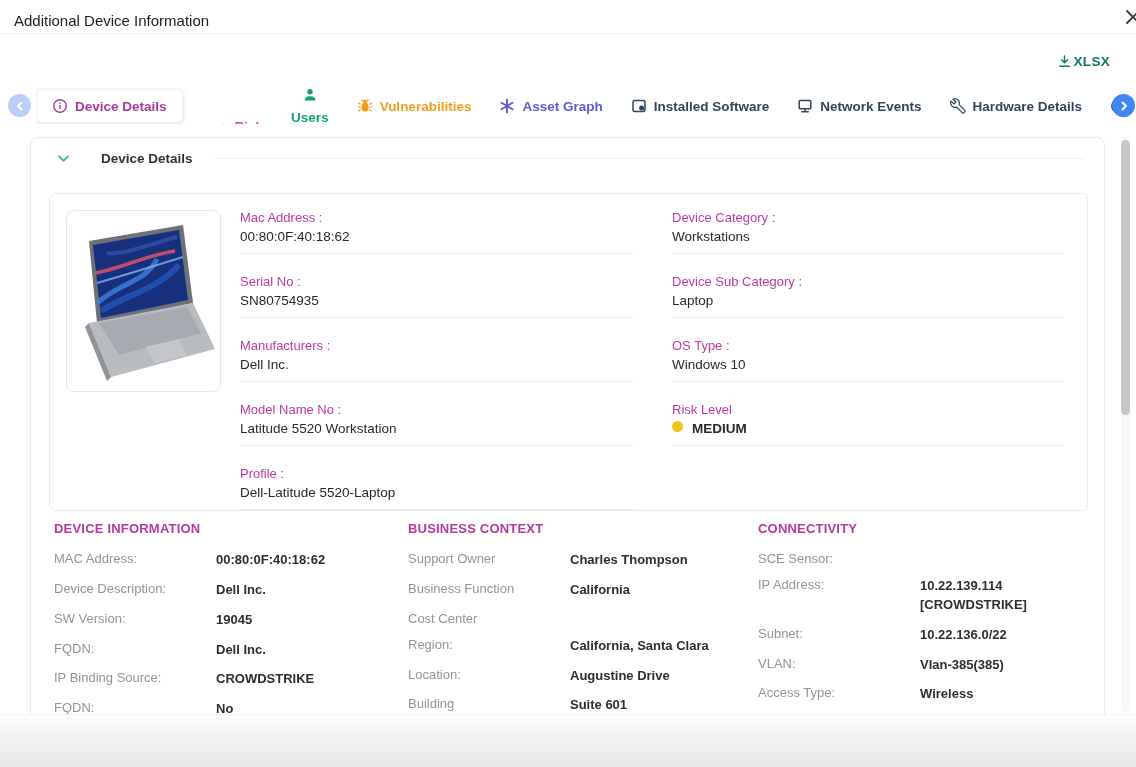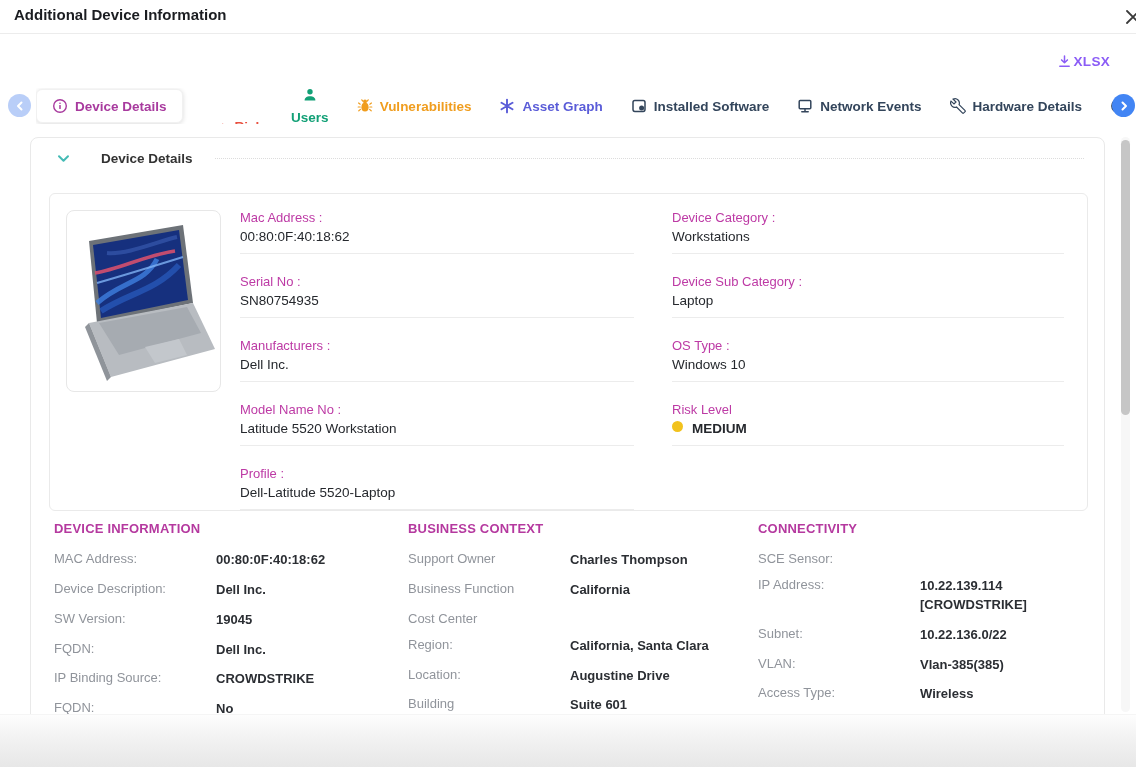--- a/index.html
+++ b/index.html
@@ -2,25 +2,25 @@
 <html><head>
 <meta charset="utf-8">
 <style>
   * { margin:0; padding:0; box-sizing:border-box; }
   html,body { width:1136px; height:767px; }
   body {
     position:relative; overflow:hidden; background:#ffffff;
     font-family:"Liberation Sans", sans-serif; color:#25282d;
   }
   
-  .hdr-title { position:absolute; left:14px; top:6px; font-size:15px; font-weight:700; color:#1b1d21; }
+  .hdr-title { position:absolute; left:14px; top:12px; font-size:15px; font-weight:400; color:#1b1d21; }
   .hdr-close { position:absolute; left:1124px; top:8px; width:18px; height:18px; color:#3a3a3a; cursor:pointer; }
   .hdr-divider { position:absolute; left:0; top:33px; width:1136px; height:1px; background:#ececec; }
   .export-link { position:absolute; top:54px; right:26px; display:flex; align-items:center; gap:2px;
-    color:#8b5cf6; font-size:13.5px; font-weight:600; letter-spacing:.3px; cursor:pointer; }
+    color:#0f766e; font-size:13.5px; font-weight:600; letter-spacing:.3px; cursor:pointer; }
   
   .tabstrip { position:absolute; left:36px; top:88px; right:0; height:36px;
     display:flex; align-items:center; gap:28px; overflow:hidden; white-space:nowrap; }
   .tab { display:flex; align-items:center; gap:7px; font-size:13.5px; font-weight:600; cursor:pointer; flex:0 0 auto; }
   .tab .ticon { display:flex; align-items:center; }
   .tab-active { background:#fff; border:1px solid #f1f1f1; border-radius:6px; padding:8px 15px;
     box-shadow:0 1px 5px rgba(0,0,0,.14); }
   .c-magenta { color:#a83a9e; } .c-red { color:#e85140;margin-top:40px; } .c-green { color:#12a076;flex-direction:column; }
   .c-orange { color:#f09d1e; } .c-indigo { color:#5a5cd8; } .c-slate { color:#33455b; }
   .scroll-btn { position:absolute; width:23px; height:23px; border-radius:50%; border:none;

